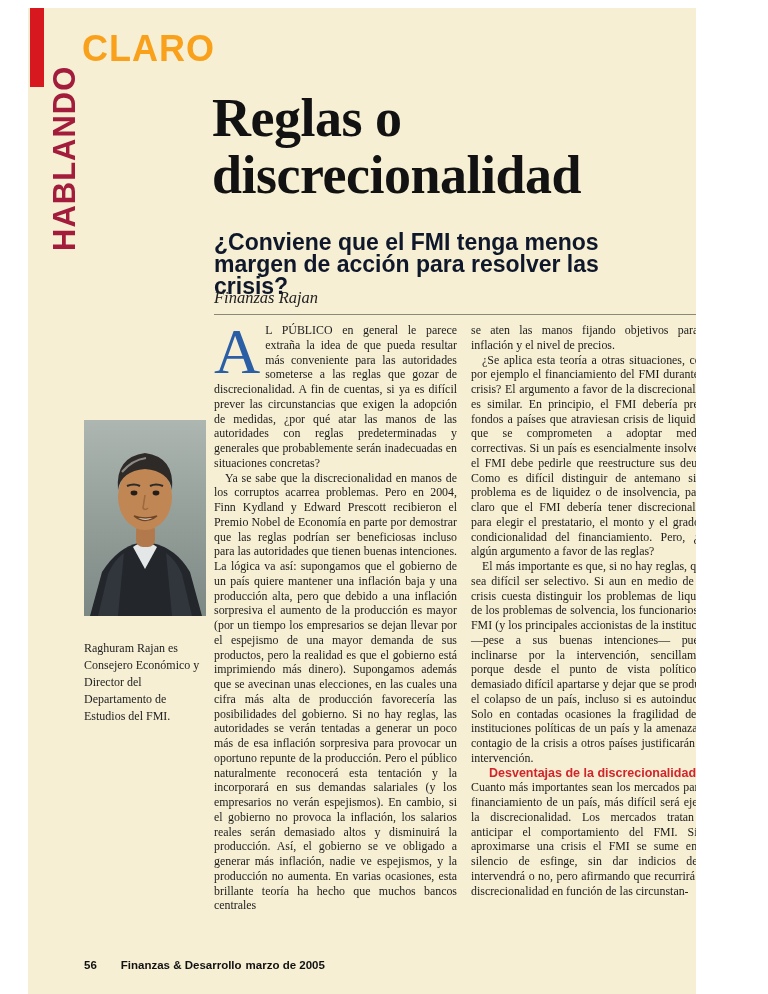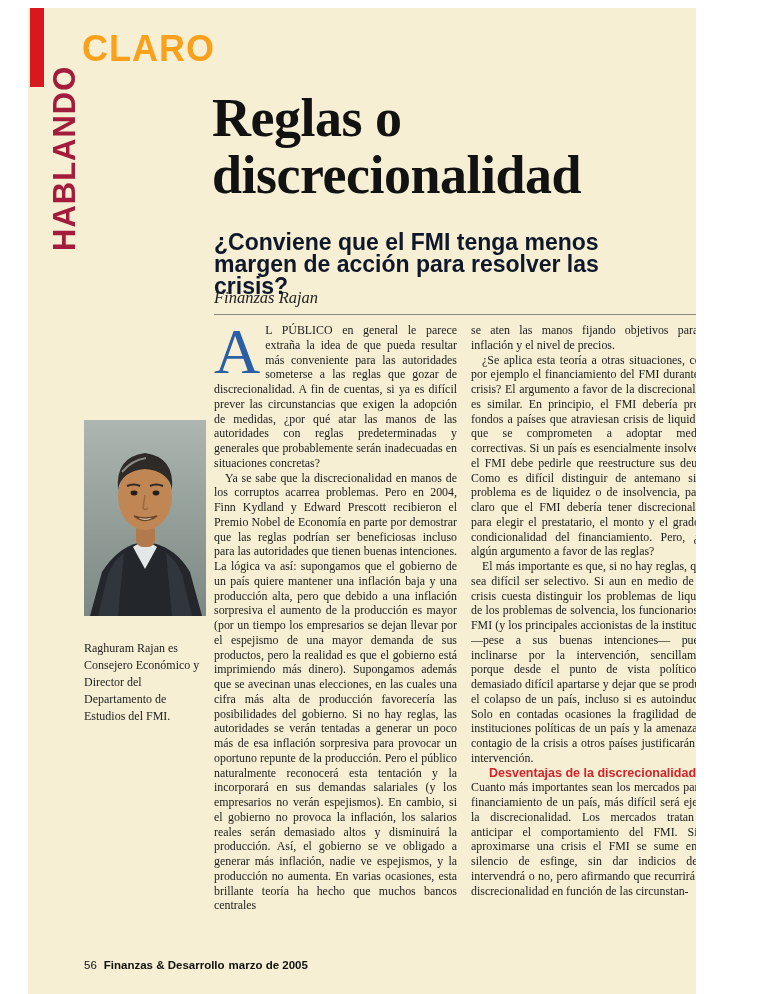--- a/index.html
+++ b/index.html
@@ -67,21 +67,21 @@
     display:block;
   }
   .caption {
     position:absolute; left:84px; top:640px; width:124px;
     font-size:12px; line-height:17px; color:#222222;
   }
   .footer {
     position:absolute; left:84px; top:959px;
     font-family:"Liberation Sans", sans-serif; font-size:11.5px; color:#111111;
   }
-  .footer .num { font-weight:normal; margin-right:7px; }
+  .footer .num { font-weight:bold; margin-right:24px; }
   .footer .mag { font-weight:bold; }
   .footer .issue { margin-left:4px;font-weight:bold; }
 </style>
 </head>
 <body>
 
 <div class="page">
   <div class="paper"></div>
 
   <div class="red-bar"></div>

